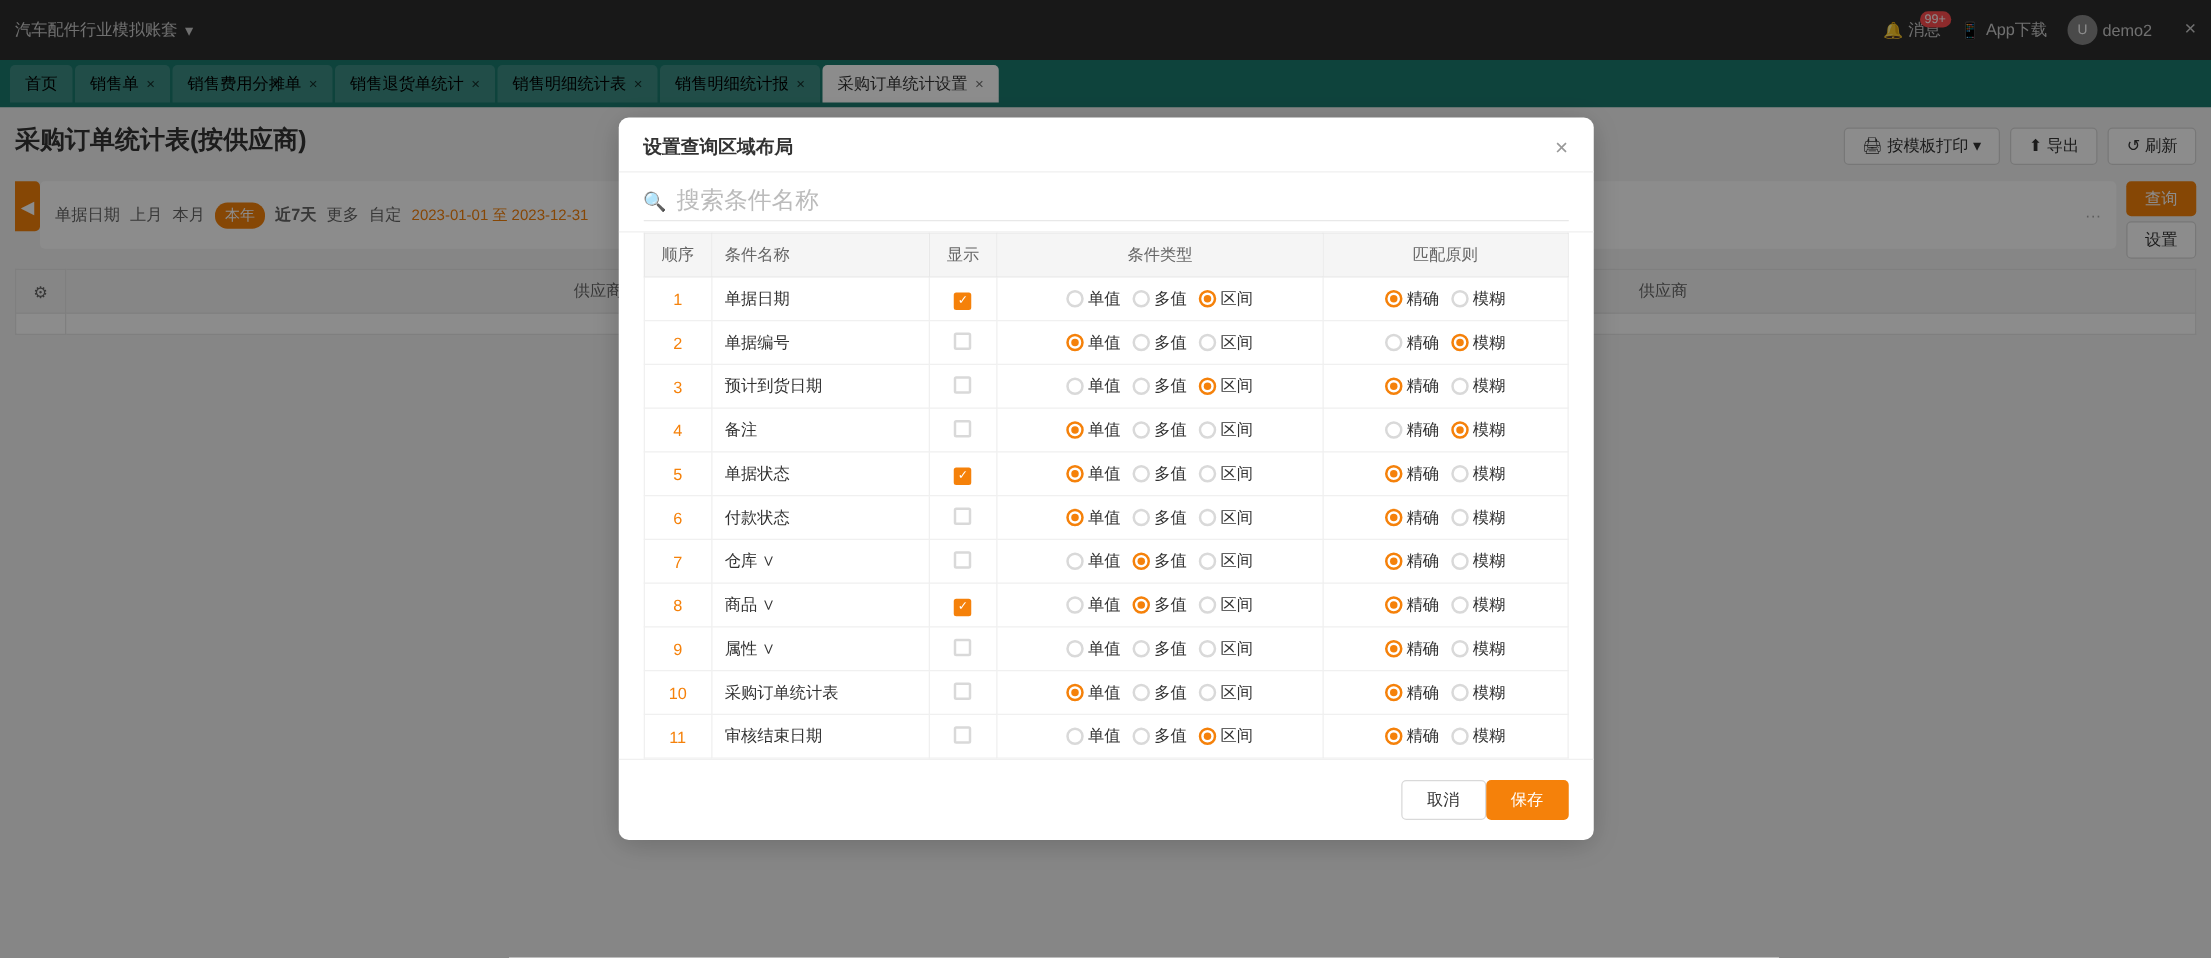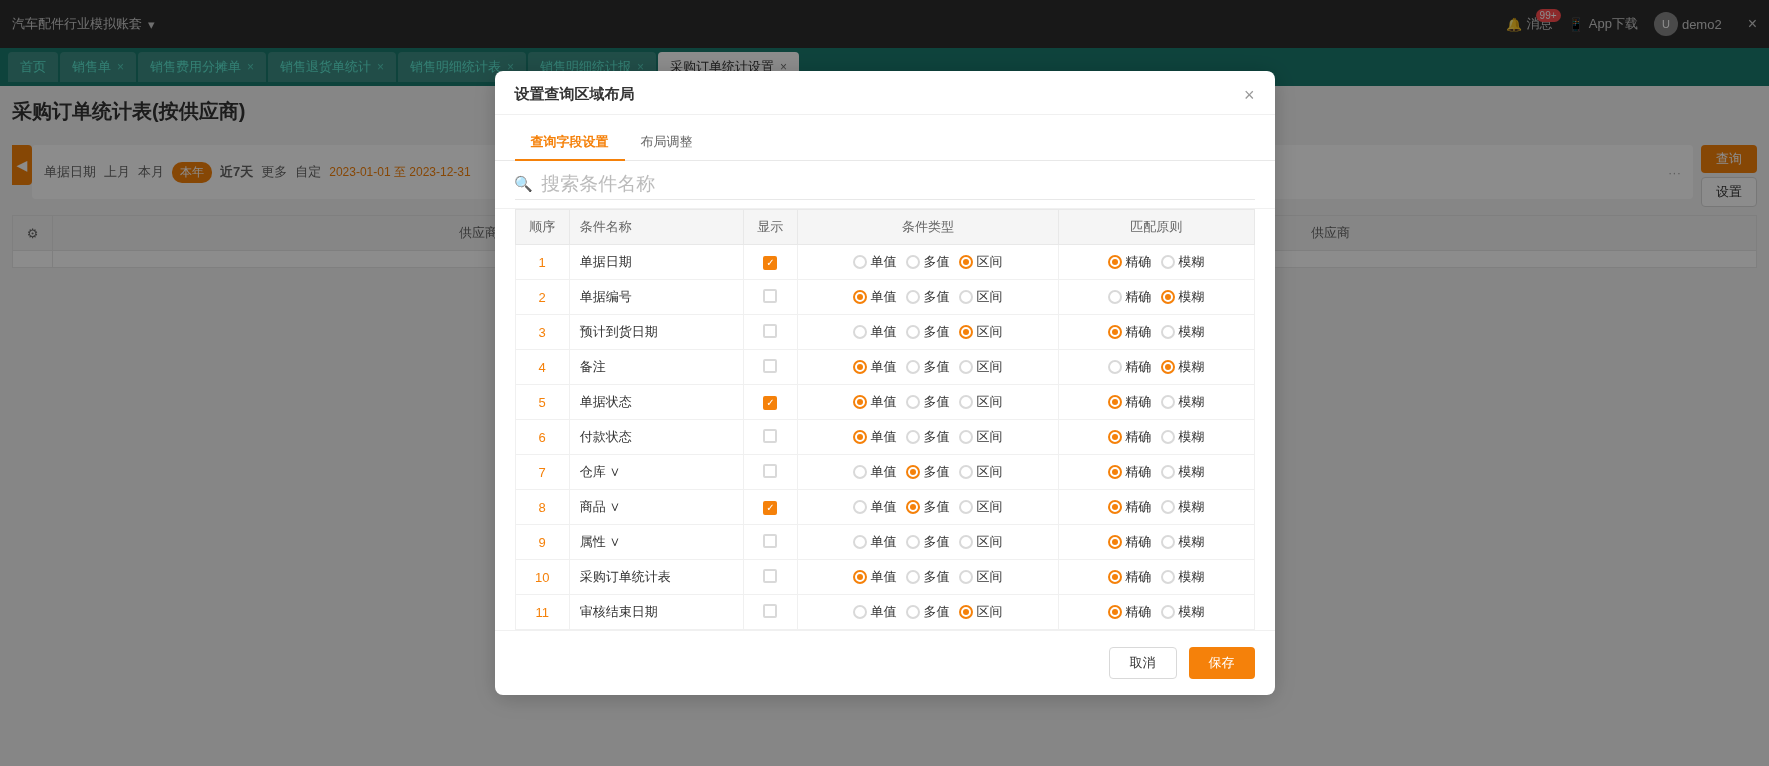--- a/index.html
+++ b/index.html
@@ -25,21 +25,21 @@
     .tab-bar {
       background: #1a7a6e;
       height: 38px;
       display: flex;
       align-items: center;
       padding: 0 8px;
       gap: 2px;
     }
     .tab-item {
       background: rgba(255,255,255,0.15);
-      color: #5eead4;
+      color: #000000;
       padding: 4px 12px;
       border-radius: 4px 4px 0 0;
       font-size: 13px;
       display: flex;
       align-items: center;
       gap: 6px;
       cursor: pointer;
       height: 30px;
     }
     .tab-item.active { background: #fff; color: #333; }
@@ -158,21 +158,20 @@
       background: #fff;
       flex-shrink: 0;
     }
     .checkbox-box.checked { background: #f5810a; border-color: #f5810a; }
     .checkbox-box.checked::after { content: '✓'; color: #fff; font-size: 10px; line-height: 1; }
 
     
     .modal-footer {
       display: flex;
       justify-content: flex-end;
-      gap: 12px;
       padding: 16px 20px;
       border-top: 1px solid #f0f0f0;
     }
     .btn-cancel { background: #fff; border: 1px solid #d9d9d9; color: #333; padding: 6px 20px; border-radius: 4px; cursor: pointer; font-size: 13px; }
     .btn-save { background: #f5810a; color: #fff; border: none; padding: 6px 20px; border-radius: 4px; cursor: pointer; font-size: 13px; }
   </style>
 </head>
 <body>
 
 <div class="top-nav">
@@ -224,20 +223,35 @@
   </div>
   <div class="tab-item active">
     <span>采购订单统计设置</span>
     <span class="tab-close">×</span>
   </div>
 </div>
 
 <div class="page-content">
   <div style="display:flex; align-items:center; justify-content:space-between; margin-bottom:10px;">
     <div class="page-title">采购订单统计表(按供应商)</div>
+    <div class="toolbar-right">
+      <button class="btn-white">
+        <span>🖨</span>
+        <span>按模板打印</span>
+        <span> ▾</span>
+      </button>
+      <button class="btn-white">
+        <span>⬆</span>
+        <span>导出</span>
+      </button>
+      <button class="btn-white">
+        <span>↺</span>
+        <span>刷新</span>
+      </button>
+    </div>
   </div>
 
   <div style="display:flex; align-items:stretch; gap:0; margin-bottom:8px;">
     <button class="collapse-btn">◀</button>
     <div class="filter-bar" style="flex:1;">
       <span>单据日期</span>
       <span style="cursor:pointer;">上月</span>
       <span style="cursor:pointer;">本月</span>
       <span class="filter-tag">本年</span>
       <span style="cursor:pointer;font-weight:bold;">近7天</span>
@@ -272,28 +286,20 @@
 </div>
 
 <div class="overlay">
   <div class="modal">
 
     <div class="modal-header">
       <span class="modal-title">设置查询区域布局</span>
       <button class="modal-close">×</button>
     </div>
 
-    <div class="modal-tabs">
-      <div class="modal-tab active">
-        <span>查询字段设置</span>
-      </div>
-      <div class="modal-tab">
-        <span>布局调整</span>
-      </div>
-    </div>
 
     <div class="modal-search">
       <div class="modal-search-underline">
         <span class="modal-search-icon">🔍</span>
         <input class="modal-search-input" type="text" placeholder="搜索条件名称" style="">
       </div>
     </div>
 
     <div class="modal-table-wrap">
       <table class="modal-table">

